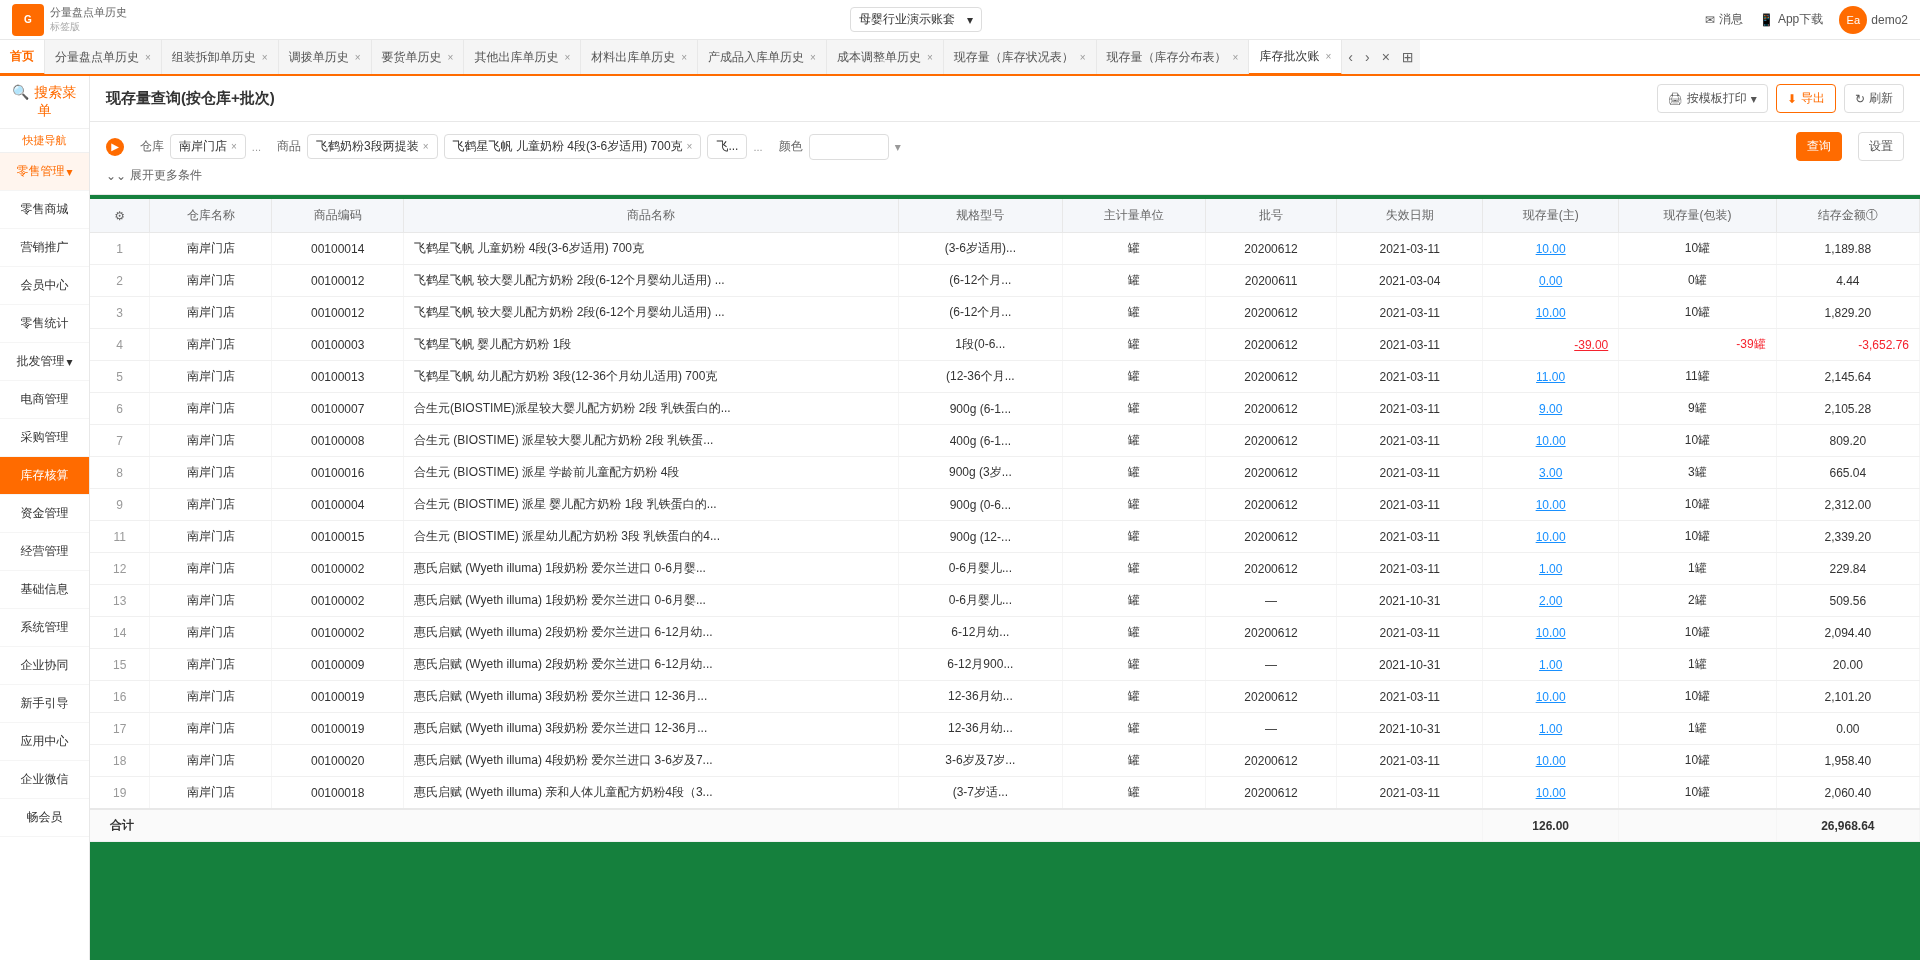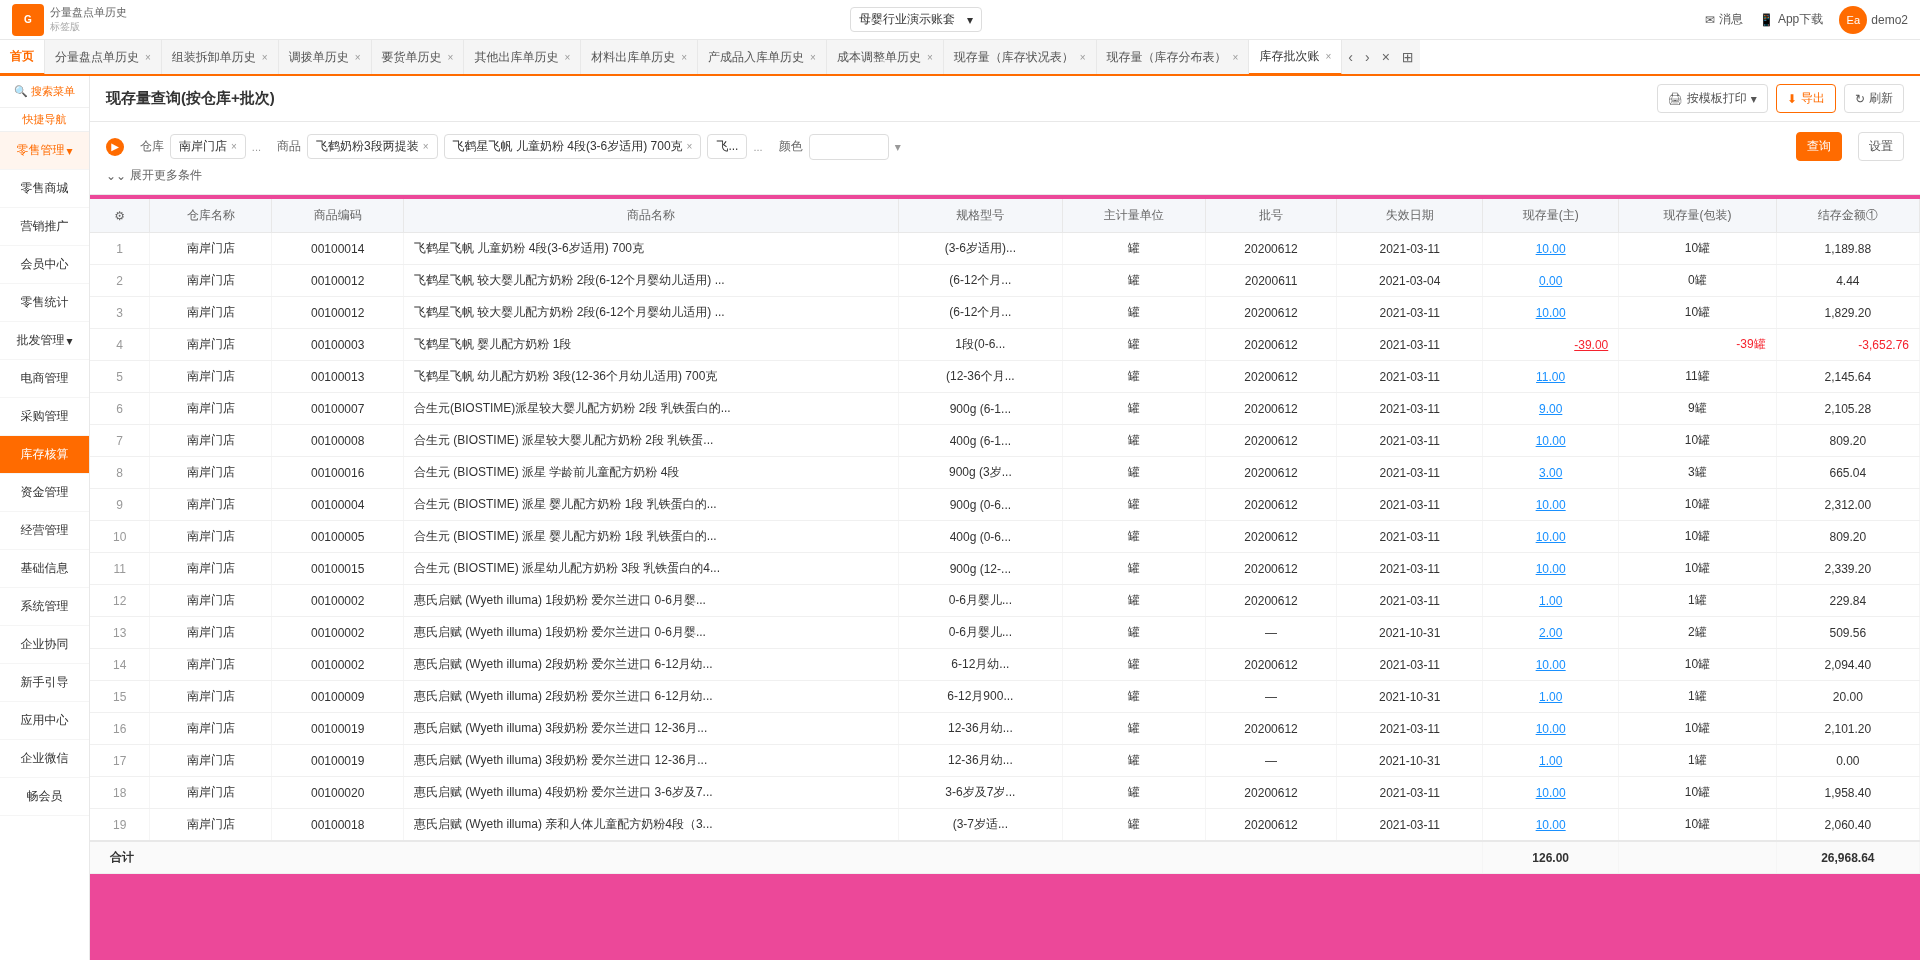--- a/index.html
+++ b/index.html
@@ -103,21 +103,21 @@
     .sidebar {
       width: 90px;
       background: #fff;
       border-right: 1px solid #e8e8e8;
       display: flex;
       flex-direction: column;
       overflow-y: auto;
     }
     .sidebar-search {
       padding: 8px 6px;
-      font-size: 11px;
+      font-size: 14px;
       color: #ff6b00;
       text-align: center;
       cursor: pointer;
       border-bottom: 1px solid #f0f0f0;
     }
     .sidebar-nav {
       padding: 4px 6px;
       font-size: 11px;
       color: #ff6b00;
       text-align: center;
@@ -137,21 +137,21 @@
       color: #fff;
     }
     .sidebar-item.has-arrow {
       display: flex; align-items: center; justify-content: center; gap: 2px;
     }
 
     
     .content-area {
       flex: 1;
       overflow: auto;
-      background: #ec4899;
+      background: #15803d;
       padding: 0;
     }
 
     
     .page-header {
       display: flex;
       align-items: center;
       justify-content: space-between;
       padding: 8px 16px;
       background: #fff;
@@ -631,33 +631,20 @@
     <td class="td-left" style="max-width:280px;overflow:hidden;text-overflow:ellipsis;white-space:nowrap;">合生元 (BIOSTIME) 派星 婴儿配方奶粉 1段 乳铁蛋白的...</td>
     <td>900g (0-6...</td>
     <td>罐</td>
     <td>20200612</td>
     <td>2021-03-11</td>
     <td class="td-link">10.00</td>
     <td class="">10罐</td>
     <td class="">2,312.00</td>
   </tr>
               <tr>
-    <td class="row-index">10</td>
-    <td>南岸门店</td>
-    <td>00100005</td>
-    <td class="td-left" style="max-width:280px;overflow:hidden;text-overflow:ellipsis;white-space:nowrap;">合生元 (BIOSTIME) 派星 婴儿配方奶粉 1段 乳铁蛋白的...</td>
-    <td>400g (0-6...</td>
-    <td>罐</td>
-    <td>20200612</td>
-    <td>2021-03-11</td>
-    <td class="td-link">10.00</td>
-    <td class="">10罐</td>
-    <td class="">809.20</td>
-  </tr>
-              <tr>
     <td class="row-index">11</td>
     <td>南岸门店</td>
     <td>00100015</td>
     <td class="td-left" style="max-width:280px;overflow:hidden;text-overflow:ellipsis;white-space:nowrap;">合生元 (BIOSTIME) 派星幼儿配方奶粉 3段 乳铁蛋白的4...</td>
     <td>900g (12-...</td>
     <td>罐</td>
     <td>20200612</td>
     <td>2021-03-11</td>
     <td class="td-link">10.00</td>
     <td class="">10罐</td>

